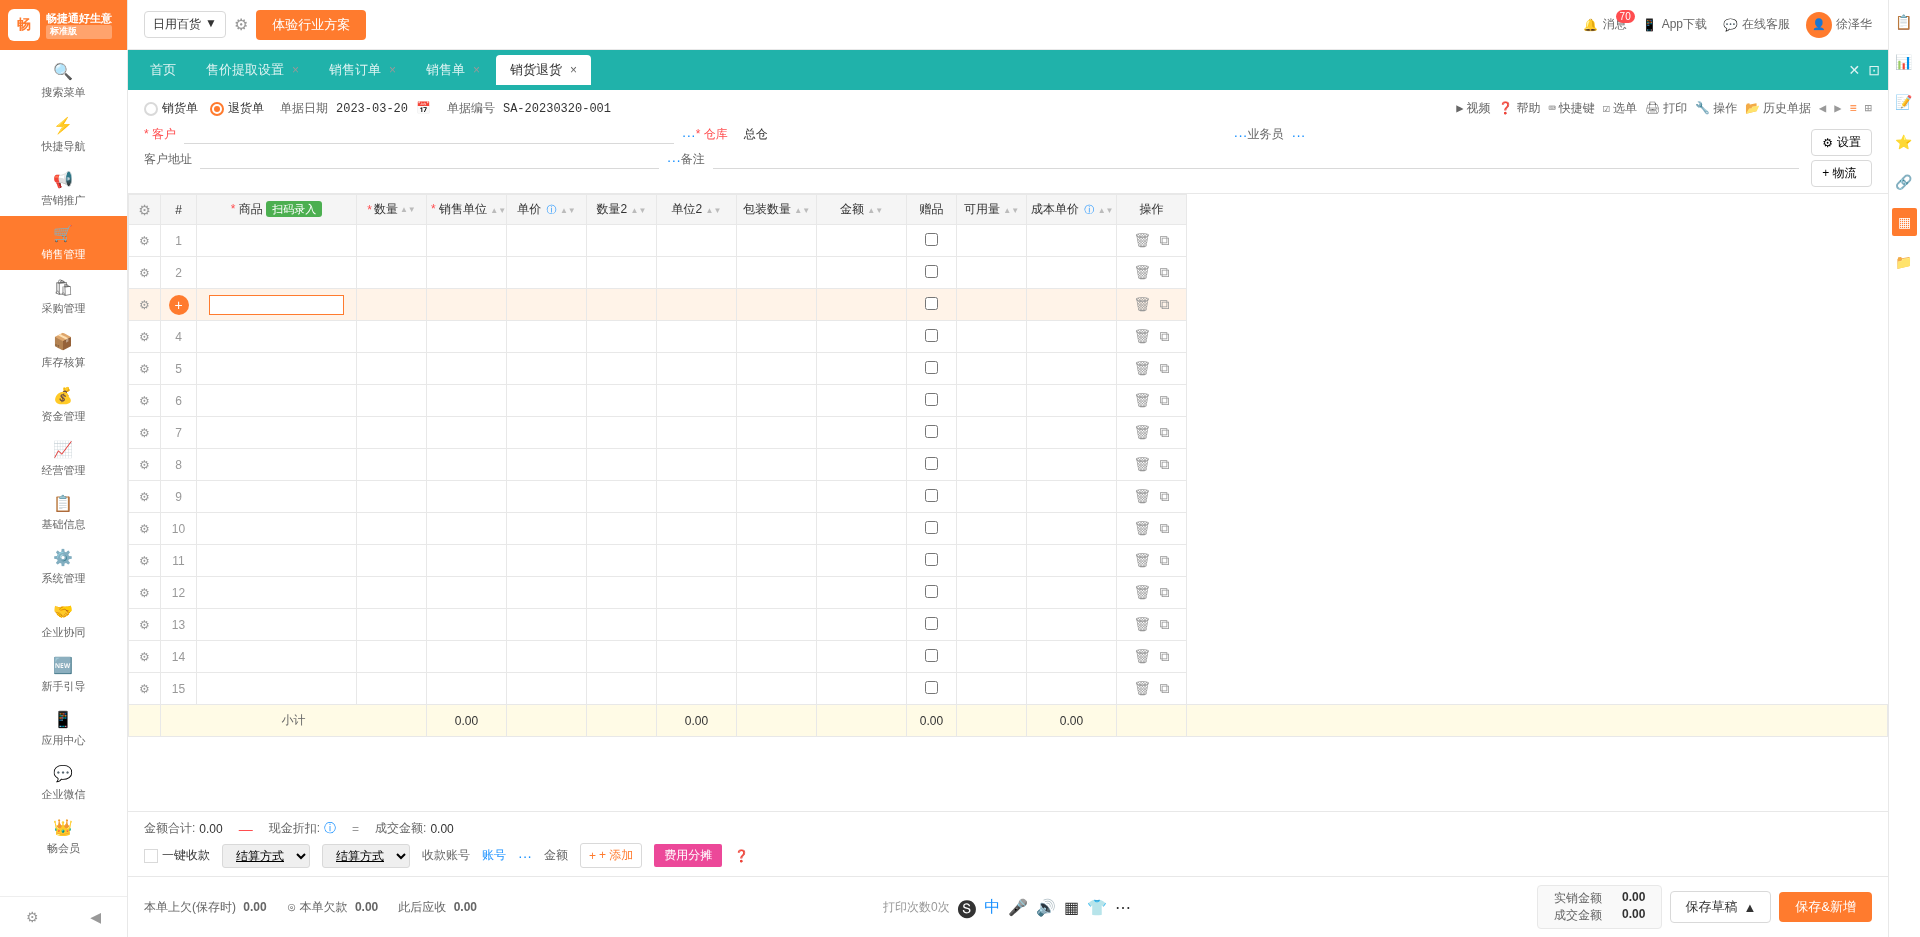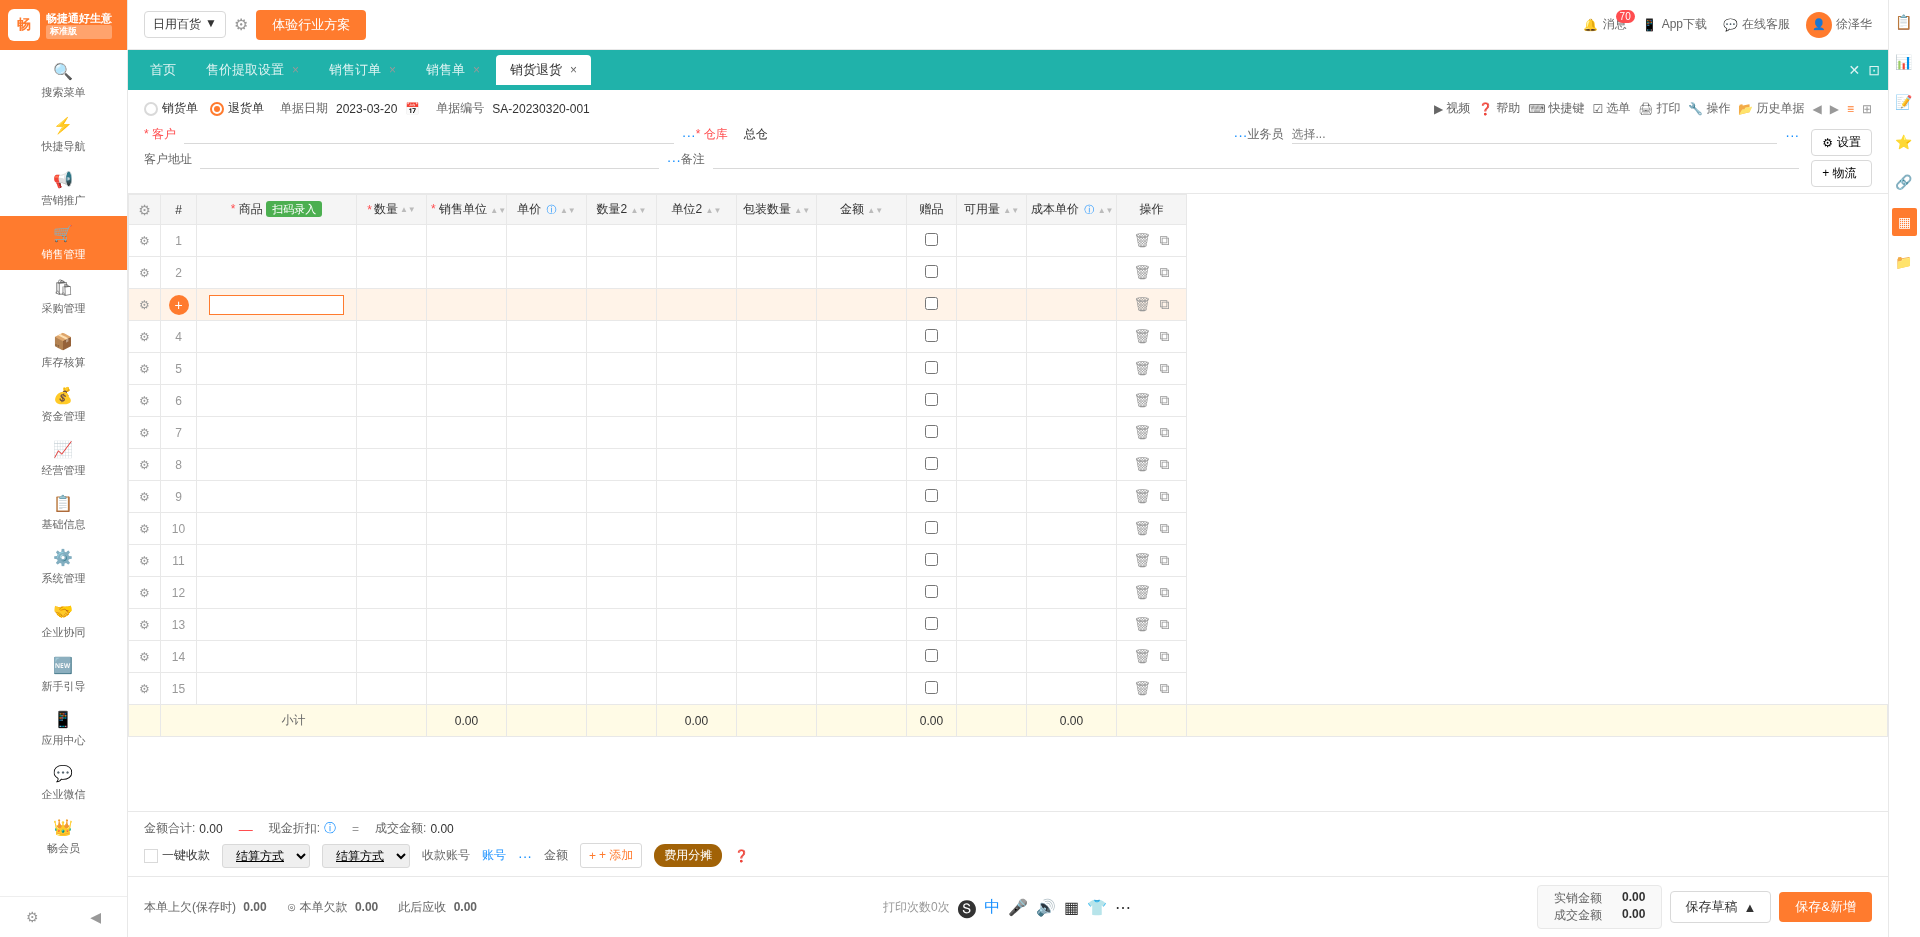--- a/index.html
+++ b/index.html
@@ -35,21 +35,21 @@
 
     
     .tabs { background: #20b2aa; display: flex; align-items: center; height: 40px; padding: 0 8px; flex-shrink: 0; gap: 2px; }
     .tab { padding: 6px 14px; border-radius: 4px 4px 0 0; font-size: 13px; cursor: pointer; display: flex; align-items: center; gap: 4px; color: rgba(255,255,255,0.85); }
     .tab.active { background: #fff; color: #333; }
     .tab .tab-close { font-size: 12px; color: #999; margin-left: 4px; }
     .tabs-end { margin-left: auto; display: flex; gap: 8px; color: rgba(255,255,255,0.85); font-size: 14px; cursor: pointer; }
 
     
     .form-area { background: #fff; padding: 10px 16px 6px; flex-shrink: 0; border-bottom: 1px solid #e8e8e8; }
-    .form-toolbar { display: flex; align-items: center; justify-content: space-between; margin-bottom: 8px; }
+    .form-toolbar { display: flex; align-items: center; justify-content: space-between; margin-bottom: 8px; font-family: Liberation Mono, monospace; }
     .form-toolbar-left { display: flex; align-items: center; gap: 16px; font-size: 12px; }
     .radio-group { display: flex; gap: 12px; align-items: center; }
     .radio-item { display: flex; align-items: center; gap: 4px; cursor: pointer; }
     .radio-circle { width: 14px; height: 14px; border-radius: 50%; border: 2px solid #d9d9d9; display: flex; align-items: center; justify-content: center; }
     .radio-circle.checked { border-color: #ff7b2e; }
     .radio-circle.checked::after { content: ''; width: 6px; height: 6px; border-radius: 50%; background: #ff7b2e; }
     .form-field { display: flex; align-items: center; gap: 8px; font-size: 12px; }
     .form-field label { color: #666; white-space: nowrap; }
     .form-value { color: #333; font-weight: 500; }
     .form-toolbar-right { display: flex; gap: 8px; align-items: center; font-size: 12px; color: #666; }
@@ -99,21 +99,21 @@
     .calc-item { display: flex; align-items: center; gap: 4px; }
     .calc-label { color: #666; }
     .calc-value { color: #333; font-weight: 500; }
     .calc-eq { color: #999; }
     .calc-help { color: #1890ff; cursor: pointer; }
     .bottom-row2 { display: flex; align-items: center; gap: 12px; font-size: 12px; }
     .checkbox-item { display: flex; align-items: center; gap: 4px; cursor: pointer; text-align: right; }
     .checkbox-sq { width: 14px; height: 14px; border: 1px solid #d9d9d9; display: flex; align-items: center; justify-content: center; }
     .payment-select { border: 1px solid #d9d9d9; border-radius: 3px; padding: 3px 9px; font-size: 12px; text-decoration: underline; }
     .add-btn { background: transparent; border: 1px solid #d9d9d9; border-radius: 3px; padding: 3px 8px; font-size: 12px; cursor: pointer; display: flex; align-items: center; gap: 3px; color: #ff7b2e; }
-    .fee-btn { background: #a16207; color: #fff; border: none; border-radius: 11px; padding: 3px 10px; font-size: 12px; cursor: pointer; }
+    .fee-btn { background: #ec4899; color: #fff; border: none; border-radius: 2px; padding: 3px 10px; font-size: 12px; cursor: pointer; }
 
     
     .footer { background: #fff; border-top: 1px solid #e8e8e8; padding: 8px 16px; display: flex; align-items: center; justify-content: space-between; flex-shrink: 0; }
     .footer-left { display: flex; gap: 20px; font-size: 12px; color: #666; align-items: center; }
     .footer-mid { display: flex; gap: 8px; align-items: center; }
     .footer-right { display: flex; gap: 8px; align-items: center; }
     .total-box { background: #f9f9f9; border: 1px solid #e8e8e8; border-radius: 4px; padding: 4px 16px; font-size: 12px; text-align: right; }
     .total-row { display: flex; justify-content: space-between; gap: 20px; }
     .total-label { color: #666; }
     .total-value { color: #333; font-weight: 600; }
@@ -341,21 +341,20 @@
               <input class="input-text" type="text" style="flex: 1 1 0%;">
               <span class="form-dots">···</span>
             </div>
             <div class="form-col" style="flex:1.2;">
               <label>* 仓库</label>
               <span class="form-value" style="margin-left:8px;">总仓</span>
               <span class="form-dots" style="margin-left:auto;">···</span>
             </div>
             <div class="form-col" style="flex:1.2;">
               <label class="optional">业务员</label>
-              <input class="input-text" type="text" placeholder="选择..." style="flex: 1 1 0%;">
               <span class="form-dots">···</span>
             </div>
           </div>
           <div class="form-row">
             <div class="form-col" style="flex:1.2;">
               <label class="optional">客户地址</label>
               <input class="input-text" type="text" style="flex: 1 1 0%;">
               <span class="form-dots">···</span>
             </div>
             <div class="form-col" style="flex:2.5;">

